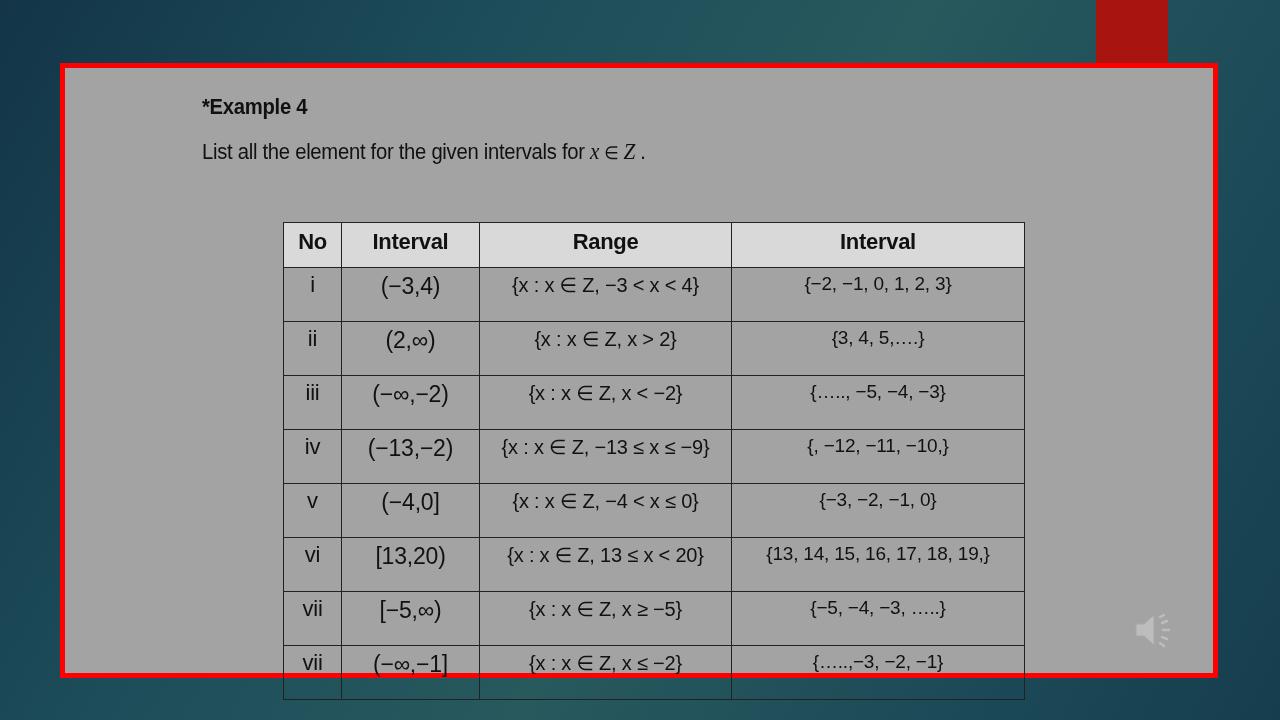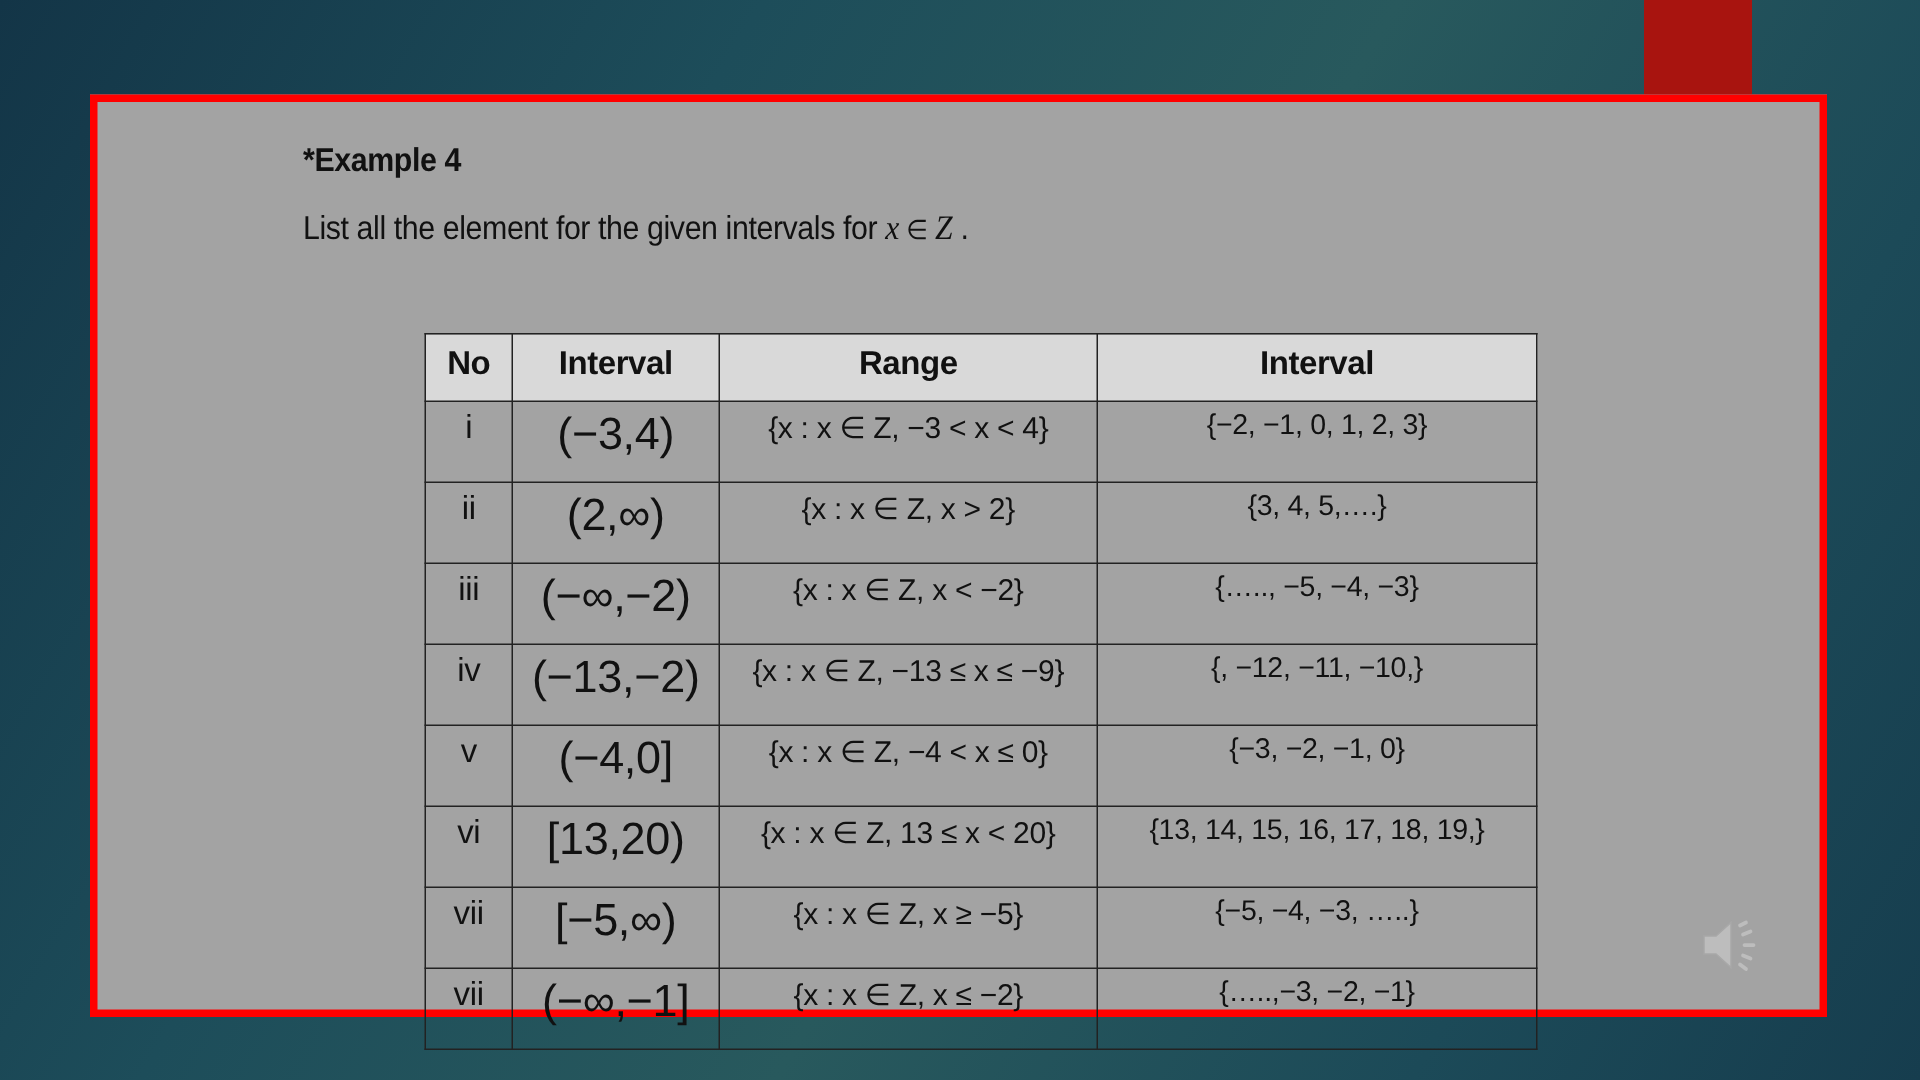--- a/index.html
+++ b/index.html
@@ -41,21 +41,21 @@
     table.intervals th {
       background: #d9d9d9; height: 45px; font-size: 22px; font-weight: bold;
       vertical-align: middle; padding-bottom: 6px; box-sizing: border-box;
       letter-spacing: -0.3px;
     }
     table.intervals td { height: 53px; }
     td .cell-text {
       display: inline-block; margin-top: 5px; font-size: 21px; letter-spacing: -0.2px;
     }
     td.col-no .cell-text { font-size: 22px; margin-top: 4px; }
-    td.col-interval .cell-text { font-size: 30px; }
+    td.col-interval .cell-text { font-size: 23px; }
     td.col-range .cell-text { font-size: 20px; }
     td.col-elements .cell-text { font-size: 19px; text-align: center; }
     col.c-no { width: 58px; }
     col.c-interval { width: 138px; }
     col.c-range { width: 252px; }
     col.c-elements { width: 293px; }
     .speaker {
       position: absolute; left: 1134px; top: 610px; width: 46px; height: 40px;
     }
   </style>

